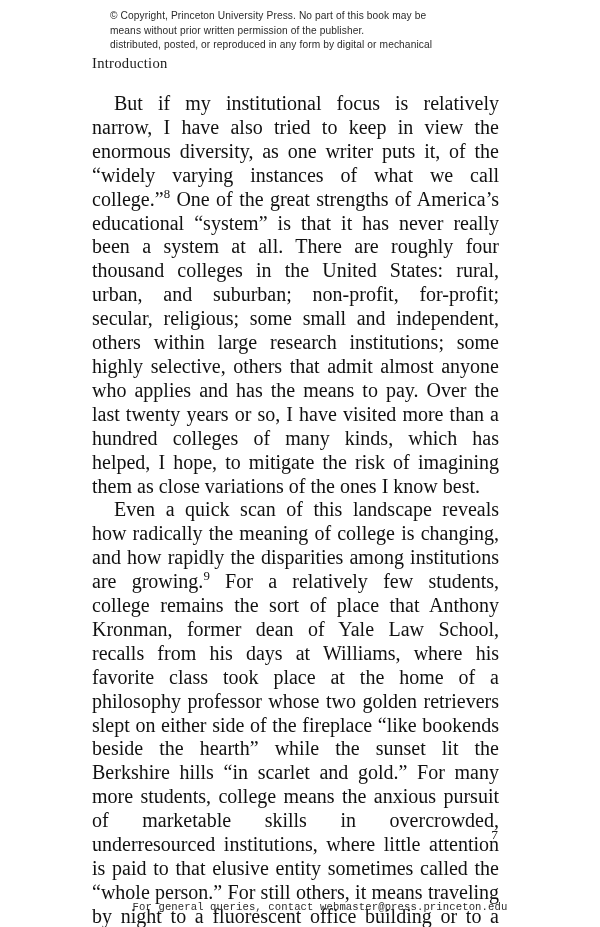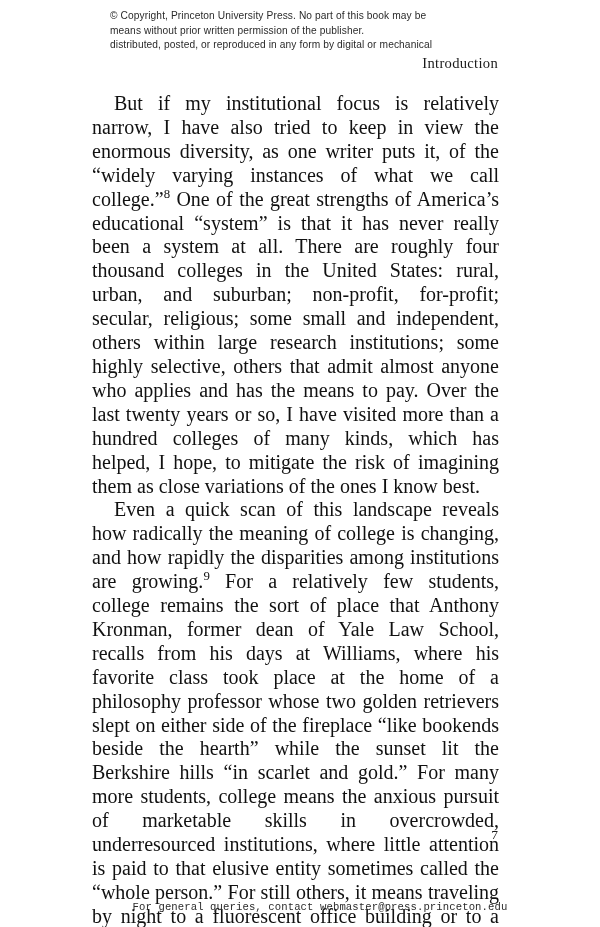--- a/index.html
+++ b/index.html
@@ -38,21 +38,21 @@
     letter-spacing: 0.01em;
   }
   .copyright-notice .cline { display: block; white-space: nowrap; }
 
   
   .running-head {
     position: absolute;
     left: 92px;
     top: 54px;
     width: 406px;
-    text-align: right;
+    text-align: left;
     font-family: "Liberation Serif", "DejaVu Serif", serif;
     font-size: 14.6px;
     line-height: 18px;
     color: #1a1a1a;
     letter-spacing: 0.02em;
   }
 
   
   .body-column {
     position: absolute;

